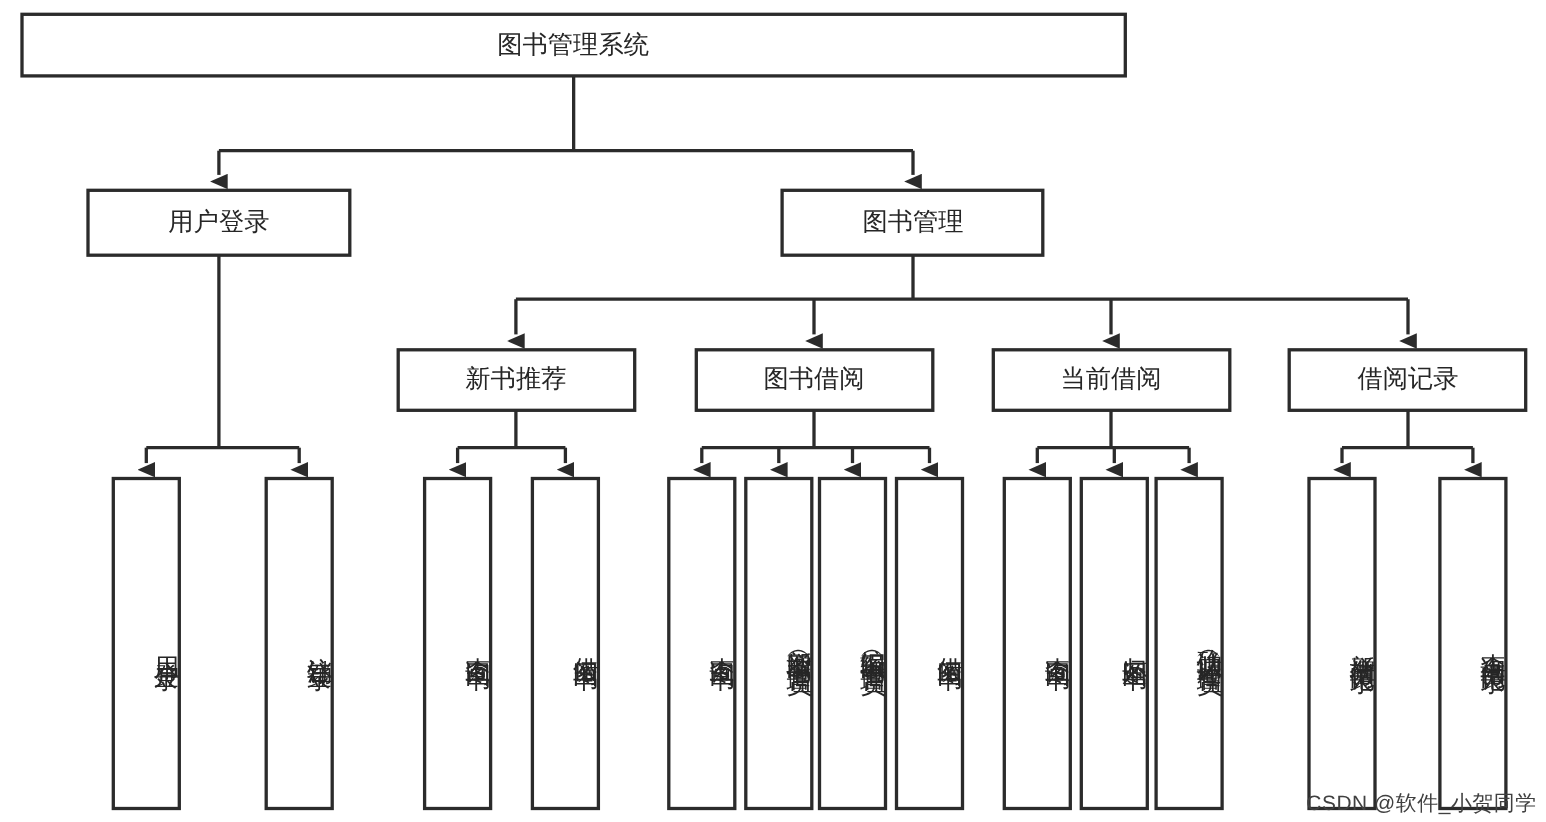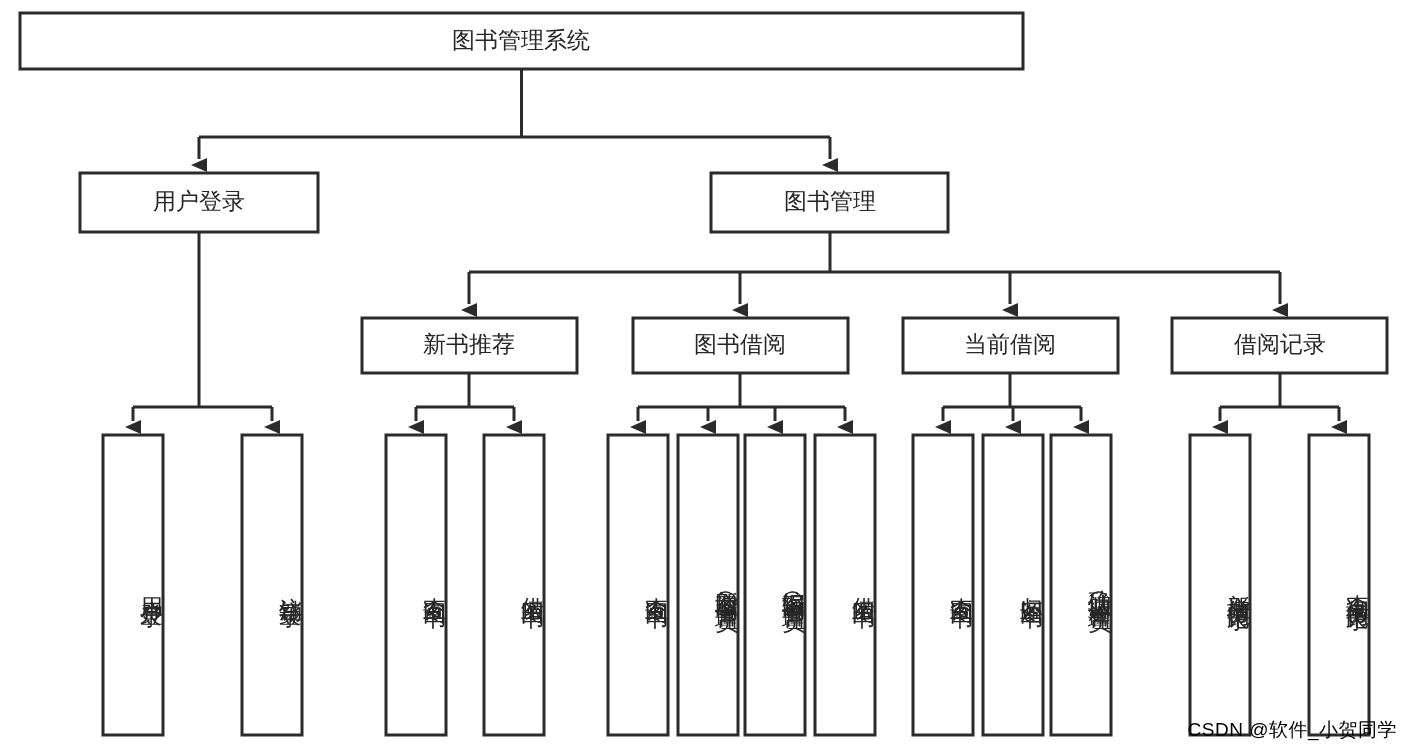--- a/index.html
+++ b/index.html
@@ -61,21 +61,21 @@
     text-align: center;
     line-height: 1;
     pointer-events: none;
   }
   #watermark {
     position: absolute;
     right: 8px;
     bottom: 4px;
     font-family: "Liberation Sans", "DejaVu Sans", sans-serif;
     font-size: 19px;
-    color: #000000;
+    color: #404040;
     letter-spacing: 0.5px;
     white-space: nowrap;
   }
 </style>
 </head>
 <body>
 
 <div id="diagram-root">
 
   <svg id="flow" viewBox="0 0 1405 747">

